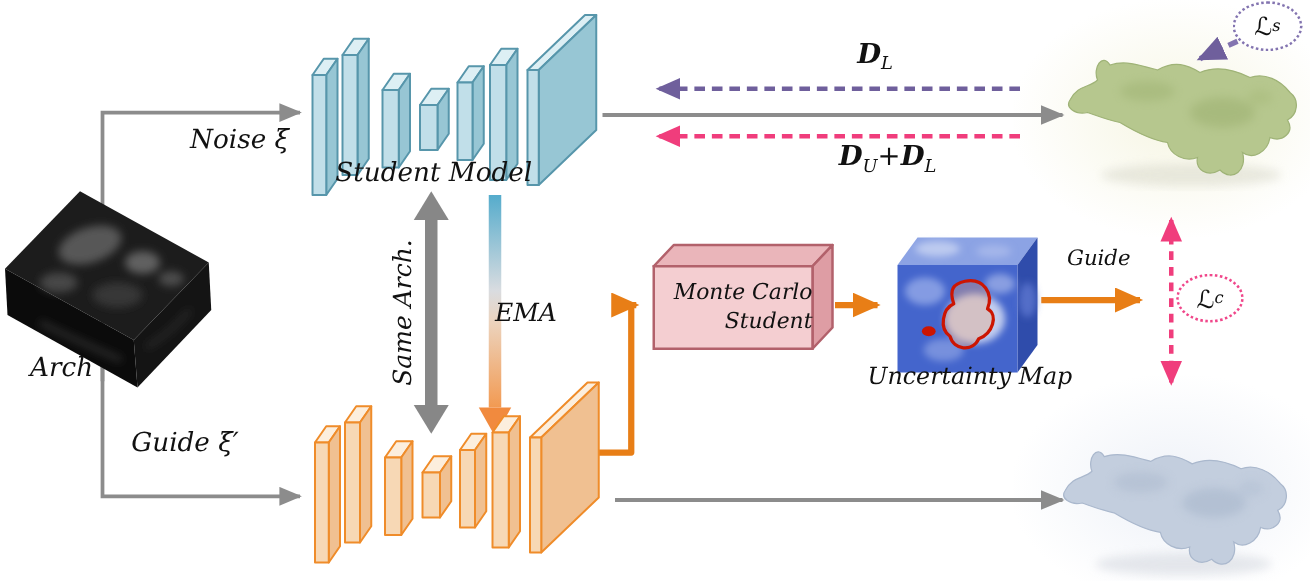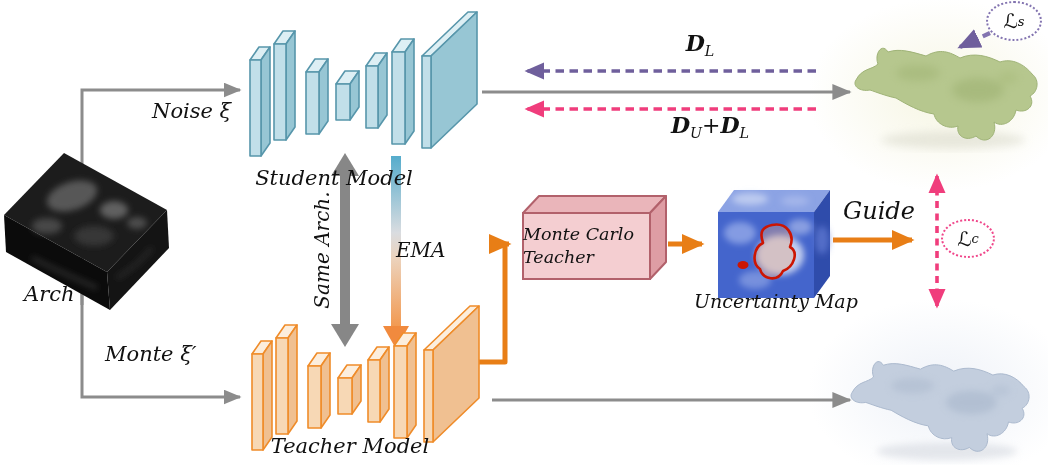--- a/index.html
+++ b/index.html
@@ -17,21 +17,21 @@
   .scr{font-family:"DejaVu Serif","DejaVu Sans",serif;font-style:italic;}
   .cal{font-family:"DejaVu Serif",serif;font-style:italic;font-weight:bold;}
   
   .st-top{fill:#ddeff4;stroke:#5796ab;stroke-width:1.6;stroke-linejoin:round;}
   .st-side{fill:#97c6d4;stroke:#5796ab;stroke-width:1.6;stroke-linejoin:round;}
   .st-front{fill:#c1dfe9;stroke:#5796ab;stroke-width:1.6;stroke-linejoin:round;}
   .th-top{fill:#fceedd;stroke:#ef8c2a;stroke-width:1.6;stroke-linejoin:round;}
   .th-side{fill:#f0c091;stroke:#ef8c2a;stroke-width:1.6;stroke-linejoin:round;}
   .th-front{fill:#f7d8b5;stroke:#ef8c2a;stroke-width:1.6;stroke-linejoin:round;}
   .mc-text{position:absolute;left:523px;top:215px;width:127px;height:62px;display:flex;
-           flex-direction:column;align-items:flex-start;justify-content:center;
+           flex-direction:column;align-items:flex-end;justify-content:center;
            font-style:italic;font-size:17.5px;line-height:1.3;}
   .vert{transform:rotate(-90deg);transform-origin:center;}
 </style>
 </head>
 <body>
 
 <div id="fig">
 
   <div class="glow" style="left:810px;top:0;width:238px;height:190px;background:radial-gradient(ellipse at 55% 50%,rgba(246,245,226,0.95),rgba(246,245,226,0) 72%);"></div>
   <div class="glow" style="left:810px;top:300px;width:238px;height:165px;background:radial-gradient(ellipse at 55% 55%,rgba(236,240,247,0.9),rgba(236,240,247,0) 72%);"></div>
@@ -168,21 +168,21 @@
       <polygon class="st-top" points="146,46 155,33 168,33 159,46"></polygon>
         <polygon class="st-side" points="159,46 168,33 168,125 159,138"></polygon>
         <polygon class="st-front" points="146,46 159,46 159,138 146,138"></polygon>
       </g>
     <g>
       <polygon class="st-top" points="176,50 222,6 231,6 185,50"></polygon>
         <polygon class="st-side" points="185,50 231,6 231,98 185,142"></polygon>
         <polygon class="st-front" points="176,50 185,50 185,142 176,142"></polygon>
       </g>
   </svg>
-  <div class="lbl ctr" style="left:254px;top:126px;width:160px;margin-top:40px;">Student Model</div>
+  <div class="lbl ctr" style="left:267px;top:126px;width:160px;">Student Model</div>
 
   <svg class="abs" style="left:248px;top:300px;" width="250" height="158" viewBox="0 0 250 158">
     <g>
       <polygon class="th-top" points="4,54 13,41 24,41 15,54"></polygon>
         <polygon class="th-side" points="15,54 24,41 24,137 15,150"></polygon>
         <polygon class="th-front" points="4,54 15,54 15,150 4,150"></polygon>
       </g>
     <g>
       <polygon class="th-top" points="28,38 37,25 49,25 40,38"></polygon>
         <polygon class="th-side" points="40,38 49,25 49,121 40,134"></polygon>
@@ -207,36 +207,35 @@
       <polygon class="th-top" points="146,46 155,33 168,33 159,46"></polygon>
         <polygon class="th-side" points="159,46 168,33 168,125 159,138"></polygon>
         <polygon class="th-front" points="146,46 159,46 159,138 146,138"></polygon>
       </g>
     <g>
       <polygon class="th-top" points="176,50 222,6 231,6 185,50"></polygon>
         <polygon class="th-side" points="185,50 231,6 231,98 185,142"></polygon>
         <polygon class="th-front" points="176,50 185,50 185,142 176,142"></polygon>
       </g>
   </svg>
-  <div class="lbl ctr" style="left:270px;top:434px;width:160px;">Teacher Model</div>
 
   <div class="lbl" style="left:152px;top:99px;">Noise ξ</div>
-  <div class="lbl" style="left:105px;top:342px;">Monte ξ′</div>
+  <div class="lbl" style="left:105px;top:342px;">Guide ξ′</div>
 
   <div class="lbl vert ctr" style="left:262px;top:238px;width:120px;font-size:20px;">Same Arch.</div>
   <div class="lbl" style="left:396px;top:238px;font-size:20px;">EMA</div>
 
   <svg class="abs" style="left:515px;top:188px;" width="160" height="100" viewBox="0 0 160 100">
     <polygon points="8,25 24,8 151,8 135,25" fill="#eab5ba" stroke="#b2616b" stroke-width="2" stroke-linejoin="round"></polygon>
     <polygon points="135,25 151,8 151,74 135,91" fill="#de9da4" stroke="#b2616b" stroke-width="2" stroke-linejoin="round"></polygon>
     <rect x="8" y="25" width="127" height="66" fill="#f4ced1" stroke="#b2616b" stroke-width="2"></rect>
   </svg>
   <div class="mc-text">
     <span>Monte Carlo</span>
-    <span>Teacher</span>
+    <span>Student</span>
   </div>
 
   <svg class="abs" style="left:710px;top:185px;" width="125" height="120" viewBox="0 0 125 120">
     <defs>
         <filter id="bl2" x="-40%" y="-40%" width="180%" height="180%">
           <feGaussianBlur stdDeviation="3"></feGaussianBlur>
         </filter>
       </defs>
     <polygon points="8,27 24,5 120,5 104,27" fill="#8ca3e4"></polygon>
     <polygon points="104,27 120,5 120,91 104,113" fill="#2f4cab"></polygon>
@@ -247,21 +246,21 @@
       <ellipse cx="30" cy="48" rx="16" ry="11" fill="#93a9e8" opacity="0.8"></ellipse>
       <ellipse cx="70" cy="70" rx="24" ry="20" fill="#d8e0f6" opacity="0.85"></ellipse>
       <ellipse cx="45" cy="95" rx="16" ry="9" fill="#8ba2e4" opacity="0.7"></ellipse>
       <ellipse cx="90" cy="42" rx="12" ry="8" fill="#a5b7ea" opacity="0.7"></ellipse>
       <ellipse cx="112" cy="55" rx="7" ry="14" fill="#5d77cf" opacity="0.8"></ellipse>
     </g>
     <path d="M62,40 C77,37 85,50 80,62 C89,67 84,82 73,86 C68,97 53,95 50,84 C41,78 44,62 53,58 C49,46 53,42 62,40 Z" fill="rgba(244,170,120,0.35)" stroke="#cc1502" stroke-width="2.6" stroke-linejoin="round"></path>
     <ellipse cx="33" cy="80" rx="5.5" ry="4" fill="#cc1502"></ellipse>
   </svg>
   <div class="lbl ctr" style="left:694px;top:290px;width:152px;font-size:19px;">Uncertainty Map</div>
-  <div class="lbl ctr" style="left:843px;top:197px;width:72px;font-size:24px;">Guide</div>
+  <div class="lbl ctr" style="left:843px;top:197px;width:72px;font-size:17px;">Guide</div>
 
   <svg class="abs" style="left:848px;top:18px;" width="200" height="135" viewBox="0 0 200 135">
     <defs>
         <filter id="bl3" x="-40%" y="-40%" width="180%" height="180%">
           <feGaussianBlur stdDeviation="4"></feGaussianBlur>
         </filter>
       </defs>
     <ellipse cx="105" cy="122" rx="72" ry="9" fill="#d9d9cb" opacity="0.55" filter="url(#bl3)"></ellipse>
     <path d="M8,62 C14,50 24,52 30,46 C26,36 34,24 40,34 C52,30 64,34 78,38 C92,30 102,34 112,40 C126,34 140,38 152,44 C164,40 176,46 184,56 C192,62 190,74 182,78 C188,88 178,96 168,92 C166,104 154,110 146,104 C150,118 138,128 128,118 C118,124 108,118 110,108 C100,112 88,106 86,96 C72,94 58,86 48,80 C38,78 28,74 22,72 C12,74 4,68 8,62 Z" fill="#b6c78e" stroke="#9fb377" stroke-width="1"></path>
     <g filter="url(#bl3)" opacity="0.45">

